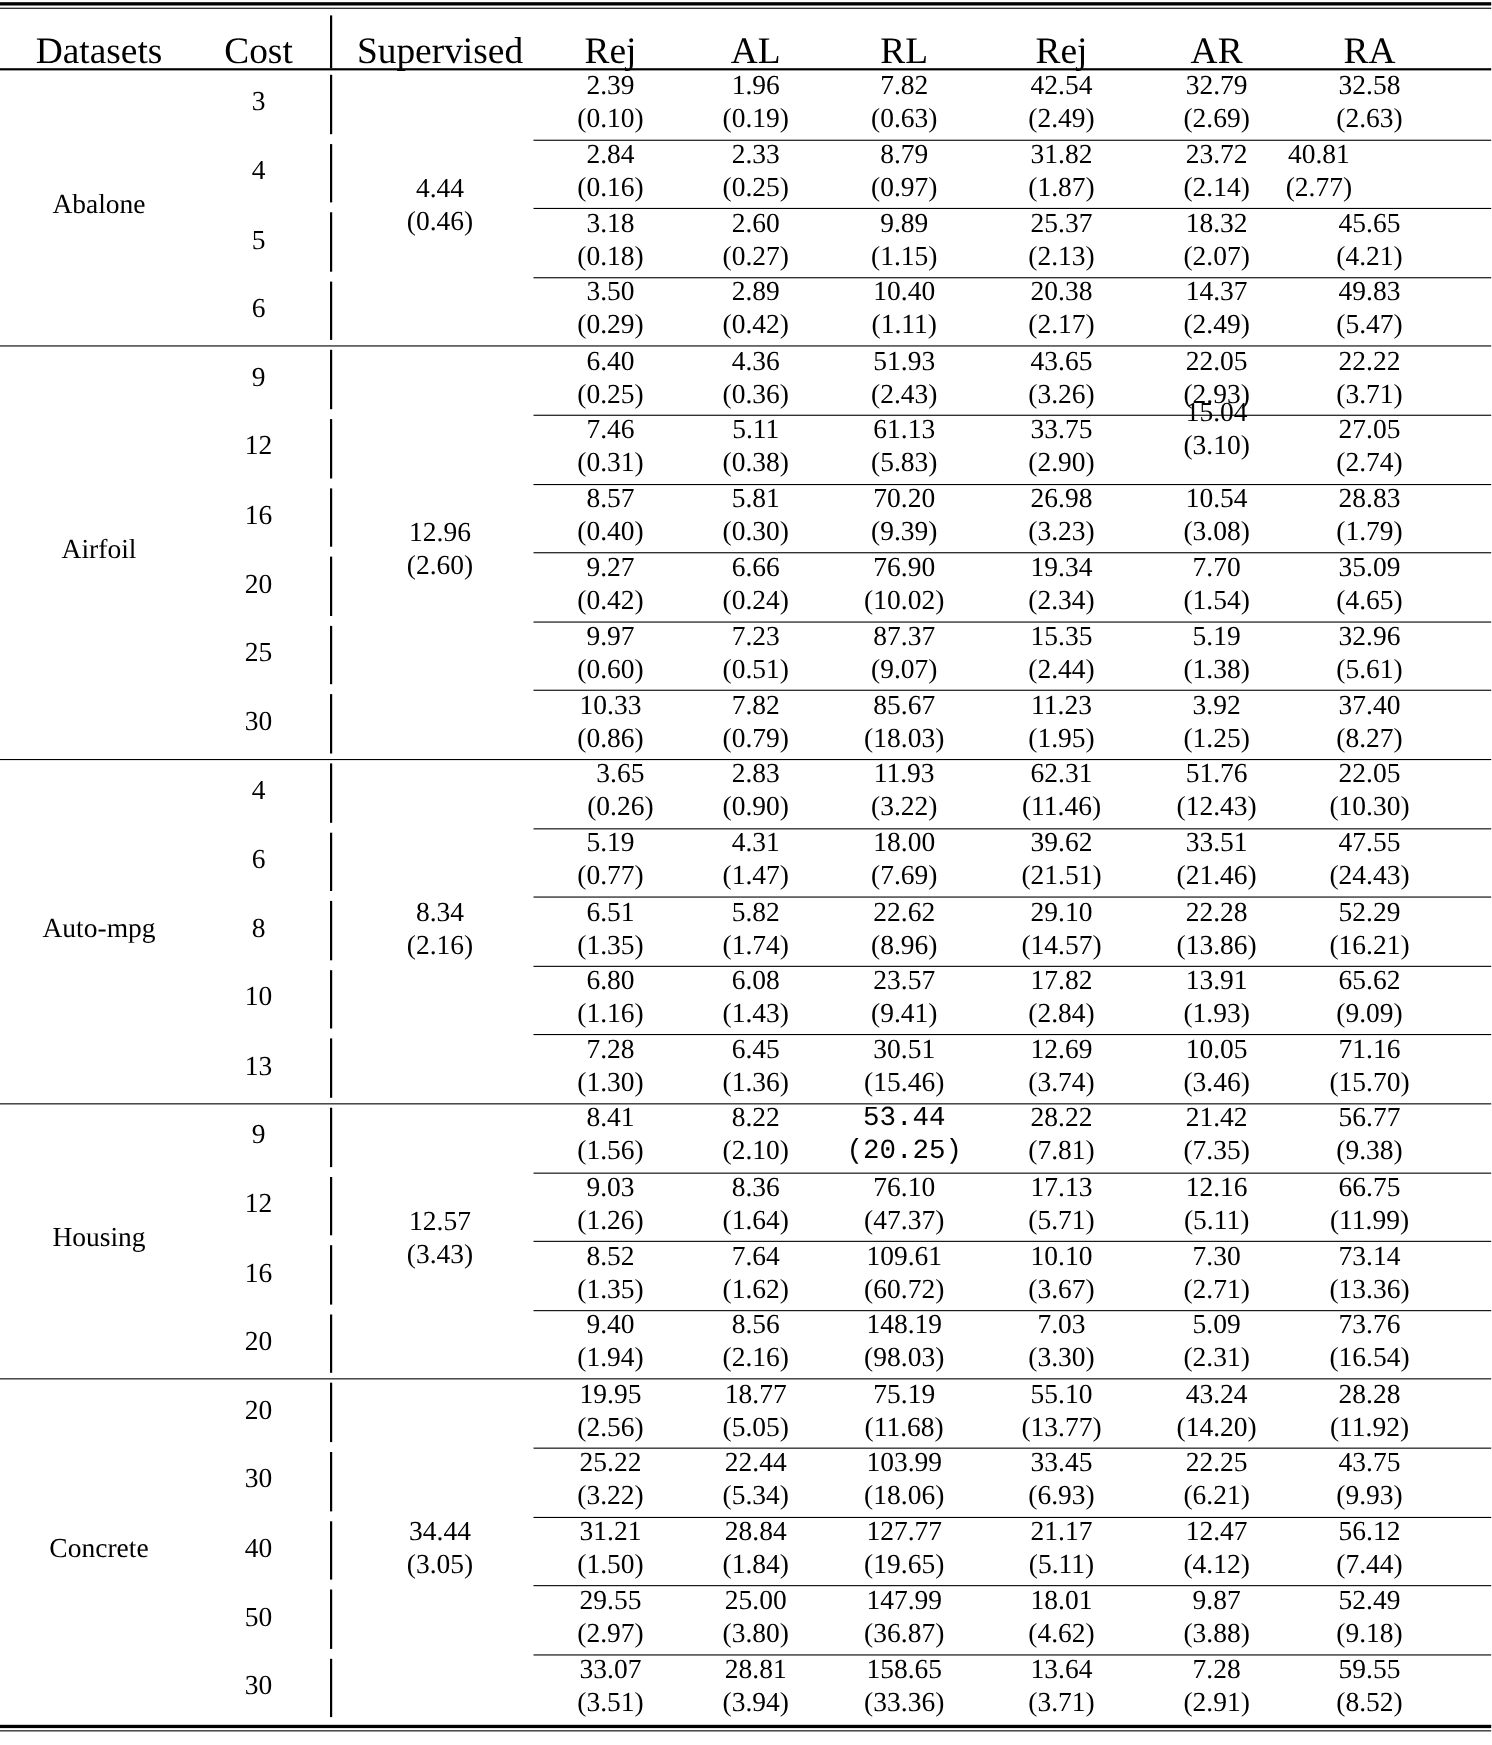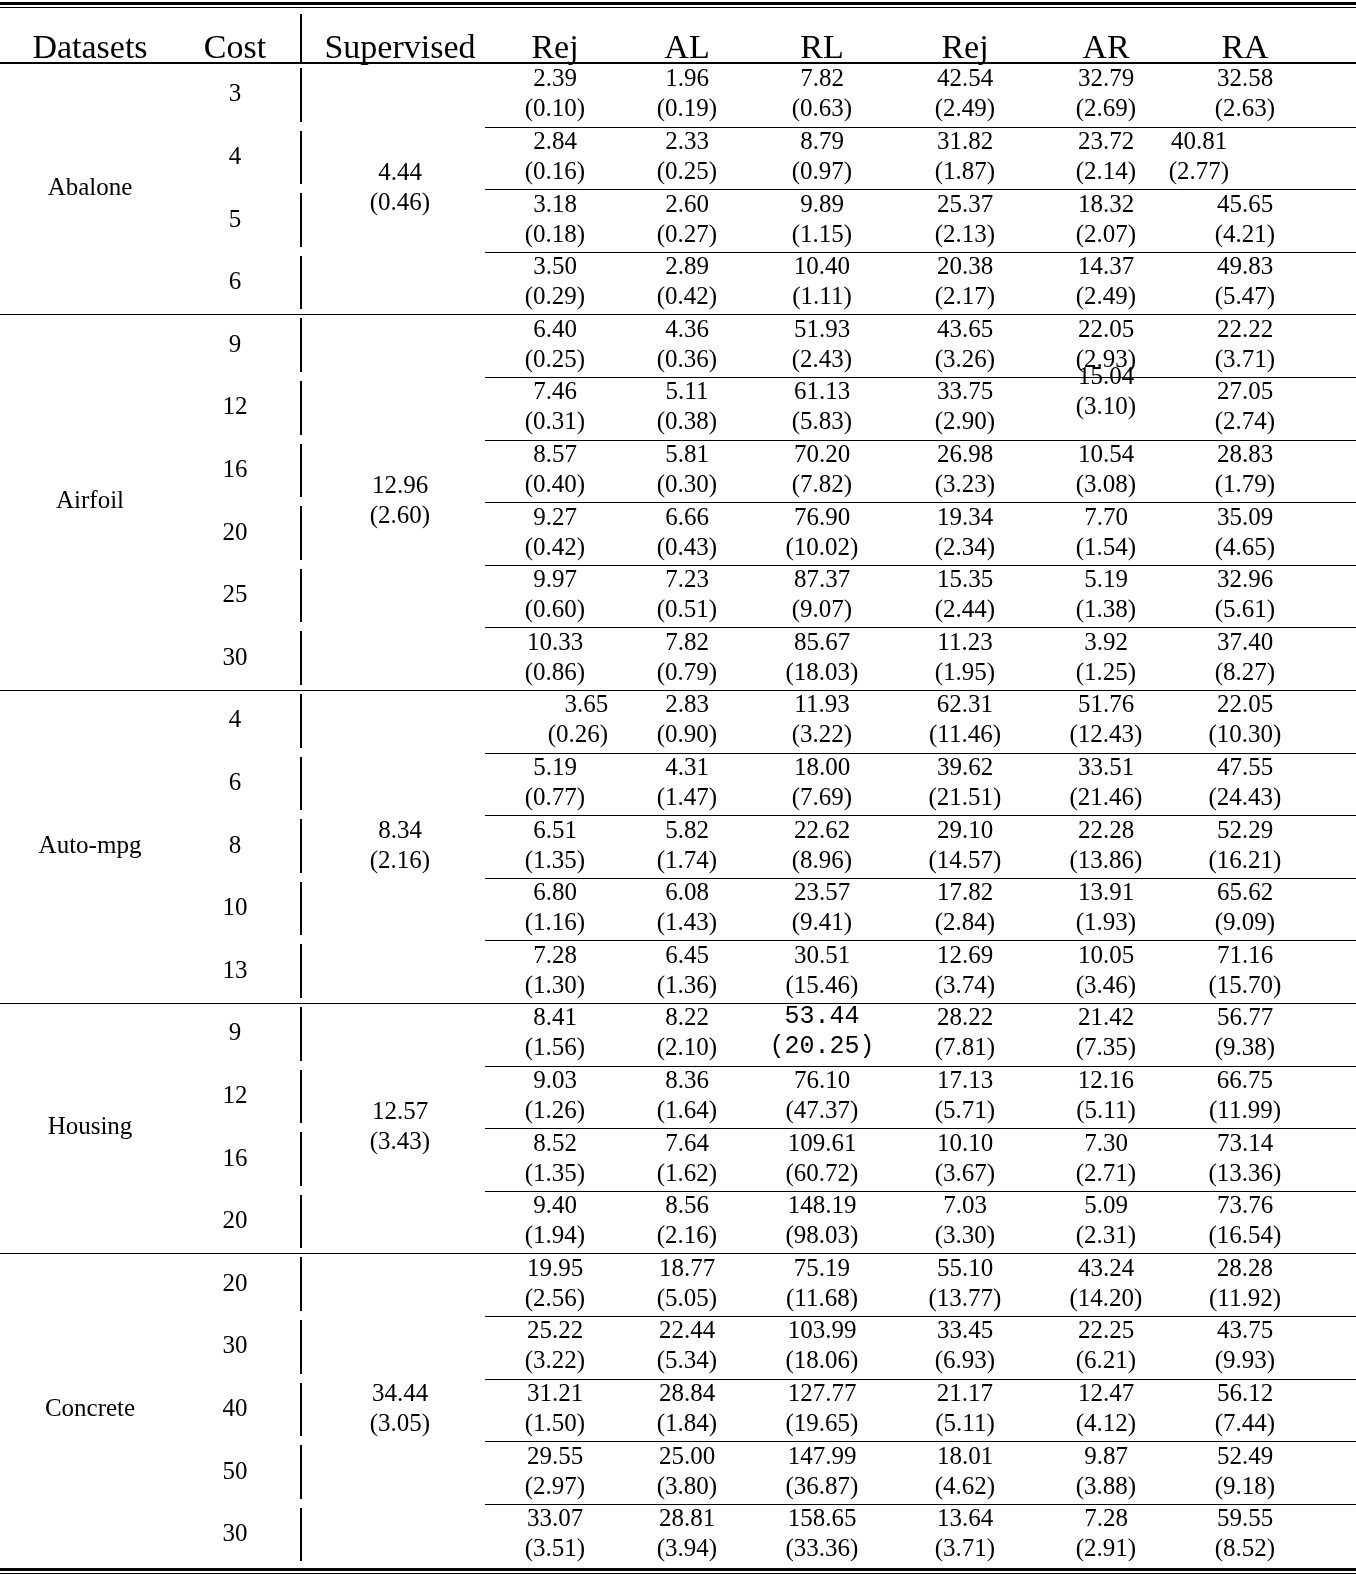--- a/index.html
+++ b/index.html
@@ -259,21 +259,21 @@
     <div class="cell" style="left: 555px; top: 438.9px;">
       <span class="val-main">8.57</span>
       <span class="val-sd">(0.40)</span>
     </div>
     <div class="cell" style="left: 687px; top: 438.9px;">
       <span class="val-main">5.81</span>
       <span class="val-sd">(0.30)</span>
     </div>
     <div class="cell" style="left: 822px; top: 438.9px;">
       <span class="val-main">70.20</span>
-      <span class="val-sd">(7.82)</span>
+      <span class="val-sd">(9.39)</span>
     </div>
     <div class="cell" style="left: 965px; top: 438.9px;">
       <span class="val-main">26.98</span>
       <span class="val-sd">(3.23)</span>
     </div>
     <div class="cell" style="left: 1106px; top: 438.9px;">
       <span class="val-main">10.54</span>
       <span class="val-sd">(3.08)</span>
     </div>
     <div class="cell" style="left: 1245px; top: 438.9px;">
@@ -282,21 +282,21 @@
     </div>
     <div class="rule-inner" style="top: 502.2px;"></div>
     <div class="vdiv" style="left: 300px; top: 506.2px; height: 53.6px;"></div>
     <div class="cell" style="left: 235px; top: 516.5px;">20</div>
     <div class="cell" style="left: 555px; top: 501.5px;">
       <span class="val-main">9.27</span>
       <span class="val-sd">(0.42)</span>
     </div>
     <div class="cell" style="left: 687px; top: 501.5px;">
       <span class="val-main">6.66</span>
-      <span class="val-sd">(0.43)</span>
+      <span class="val-sd">(0.24)</span>
     </div>
     <div class="cell" style="left: 822px; top: 501.5px;">
       <span class="val-main">76.90</span>
       <span class="val-sd">(10.02)</span>
     </div>
     <div class="cell" style="left: 965px; top: 501.5px;">
       <span class="val-main">19.34</span>
       <span class="val-sd">(2.34)</span>
     </div>
     <div class="cell" style="left: 1106px; top: 501.5px;">
@@ -362,21 +362,21 @@
       <span class="val-sd">(8.27)</span>
     </div>
     <div class="rule rule-section" style="top: 690px;"></div>
     <div class="cell" style="left: 90px; top: 829.5px;">Auto-mpg</div>
     <div class="cell" style="left: 400px; top: 814.5px;">
       <span class="val-main">8.34</span>
       <span class="val-sd">(2.16)</span>
     </div>
     <div class="vdiv" style="left: 300px; top: 694px; height: 53.6px;"></div>
     <div class="cell" style="left: 235px; top: 704.3px;">4</div>
-    <div class="cell" style="left: 578px; top: 689.3px; text-align: right;">
+    <div class="cell" style="left: 564px; top: 689.3px;">
       <span class="val-main">3.65</span>
       <span class="val-sd">(0.26)</span>
     </div>
     <div class="cell" style="left: 687px; top: 689.3px;">
       <span class="val-main">2.83</span>
       <span class="val-sd">(0.90)</span>
     </div>
     <div class="cell" style="left: 822px; top: 689.3px;">
       <span class="val-main">11.93</span>
       <span class="val-sd">(3.22)</span>

